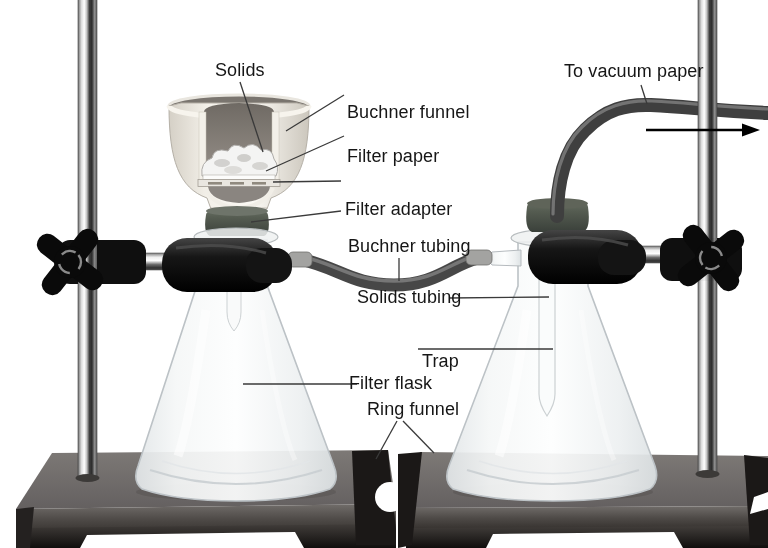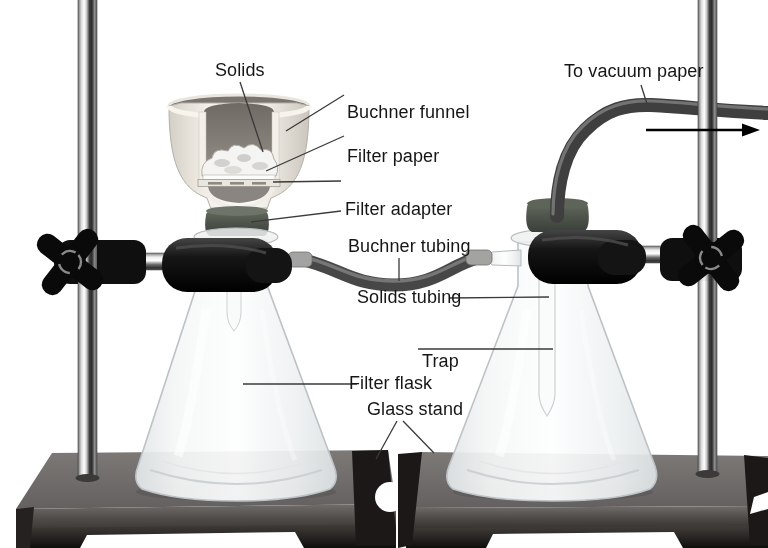--- a/index.html
+++ b/index.html
@@ -256,16 +256,16 @@
 </svg>
 
 <div class="lbl lbl-solids">Solids</div>
 <div class="lbl lbl-buchner">Buchner funnel</div>
 <div class="lbl lbl-filter-paper">Filter paper</div>
 <div class="lbl lbl-rubber">Filter adapter</div>
 <div class="lbl lbl-vacuum-tubing">Buchner tubing</div>
 <div class="lbl lbl-glass-tubing">Solids tubing</div>
 <div class="lbl lbl-trap">Trap</div>
 <div class="lbl lbl-filter-flask">Filter flask</div>
-<div class="lbl lbl-ring-stand">Glass stand</div>
+<div class="lbl lbl-ring-stand">Ring funnel</div>
 <div class="lbl lbl-to-vacuum">To vacuum paper</div>
 
 </div>
 
 </body></html>

